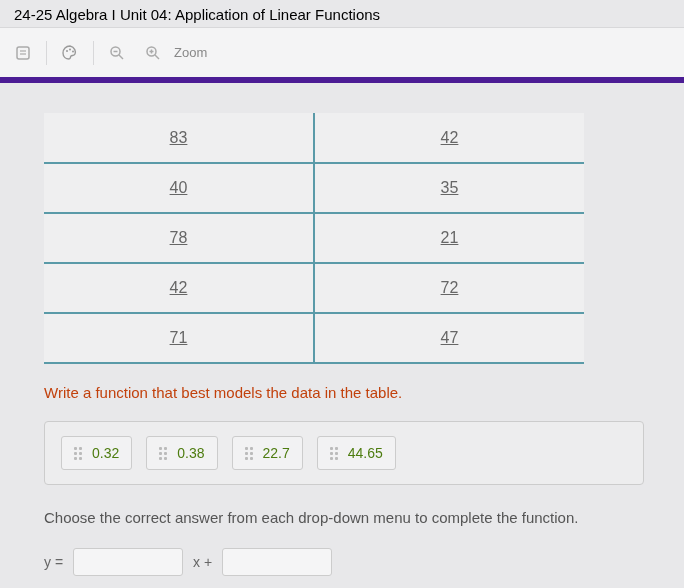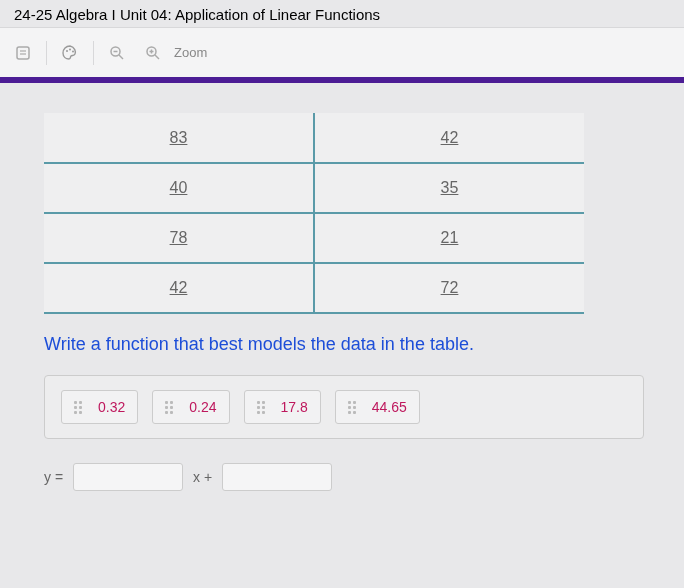--- a/index.html
+++ b/index.html
@@ -70,43 +70,43 @@
     .data-table tr:first-child td {
       border-top: none;
     }
     .data-table td:first-child {
       border-left: none;
     }
     .data-table td:last-child {
       border-right: none;
     }
     .prompt-text {
-      font-size: 18px;
-      color: #1d4ed8;
+      font-size: 15px;
+      color: #c2410c;
       margin: 18px 0 20px;
     }
     .choices {
       border: 1px solid #ccc;
       border-radius: 4px;
       padding: 14px 16px;
       display: flex;
       gap: 14px;
       background: #ededee;
       margin-bottom: 24px;
     }
     .choice {
       display: flex;
       align-items: center;
-      gap: 16px;
+      gap: 10px;
       border: 1px solid #ccc;
       border-radius: 3px;
       padding: 8px 12px;
       background: #f2f2f3;
       font-size: 14px;
-      color: #be185d;
+      color: #4d7c0f;
       cursor: move;
     }
     .drag-dots {
       display: grid;
       grid-template-columns: repeat(2, 3px);
       grid-template-rows: repeat(3, 3px);
       gap: 2px;
     }
     .drag-dots span {
       width: 3px;
@@ -188,20 +188,24 @@
           <td>35</td>
         </tr>
     <tr>
           <td>78</td>
           <td>21</td>
         </tr>
     <tr>
           <td>42</td>
           <td>72</td>
         </tr>
+    <tr>
+          <td>71</td>
+          <td>47</td>
+        </tr>
   </tbody>
     </table>
 
   <div class="prompt-text">Write a function that best models the data in the table.</div>
 
   <div class="choices">
     <div class="choice">
       <span class="drag-dots">
           <span></span>
           <span></span>
@@ -214,46 +218,47 @@
     </div>
     <div class="choice">
       <span class="drag-dots">
           <span></span>
           <span></span>
           <span></span>
           <span></span>
           <span></span>
           <span></span>
         </span>
-      <span>0.24</span>
-    </div>
-    <div class="choice">
-      <span class="drag-dots">
-          <span></span>
-          <span></span>
-          <span></span>
-          <span></span>
-          <span></span>
-          <span></span>
-        </span>
-      <span>17.8</span>
+      <span>0.38</span>
+    </div>
+    <div class="choice">
+      <span class="drag-dots">
+          <span></span>
+          <span></span>
+          <span></span>
+          <span></span>
+          <span></span>
+          <span></span>
+        </span>
+      <span>22.7</span>
     </div>
     <div class="choice">
       <span class="drag-dots">
           <span></span>
           <span></span>
           <span></span>
           <span></span>
           <span></span>
           <span></span>
         </span>
       <span>44.65</span>
     </div>
   </div>
 
+  <div class="instruction">Choose the correct answer from each drop-down menu to complete the function.</div>
 
   <div class="equation">
     <span>y =</span>
     <div class="dropzone"></div>
     <span>x +</span>
     <div class="dropzone"></div>
   </div>
 
 </div>
 

